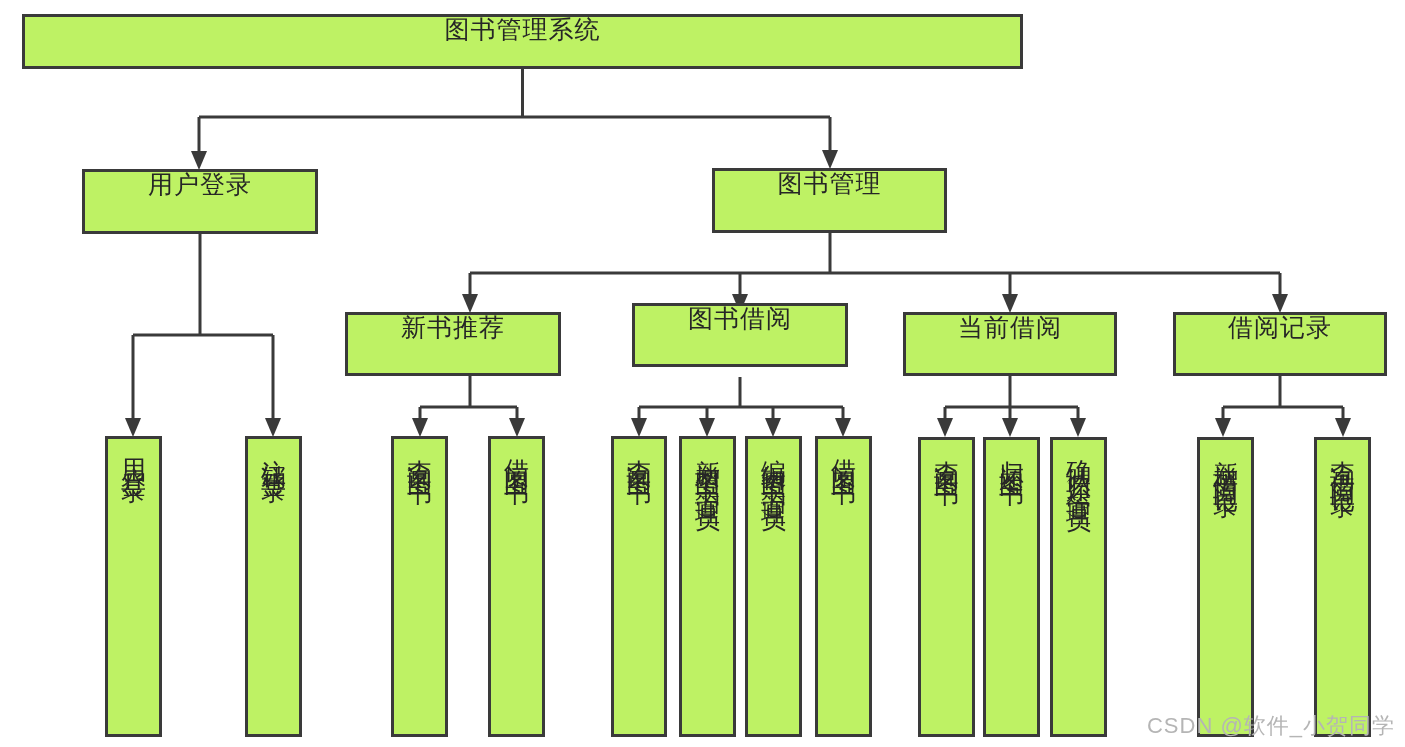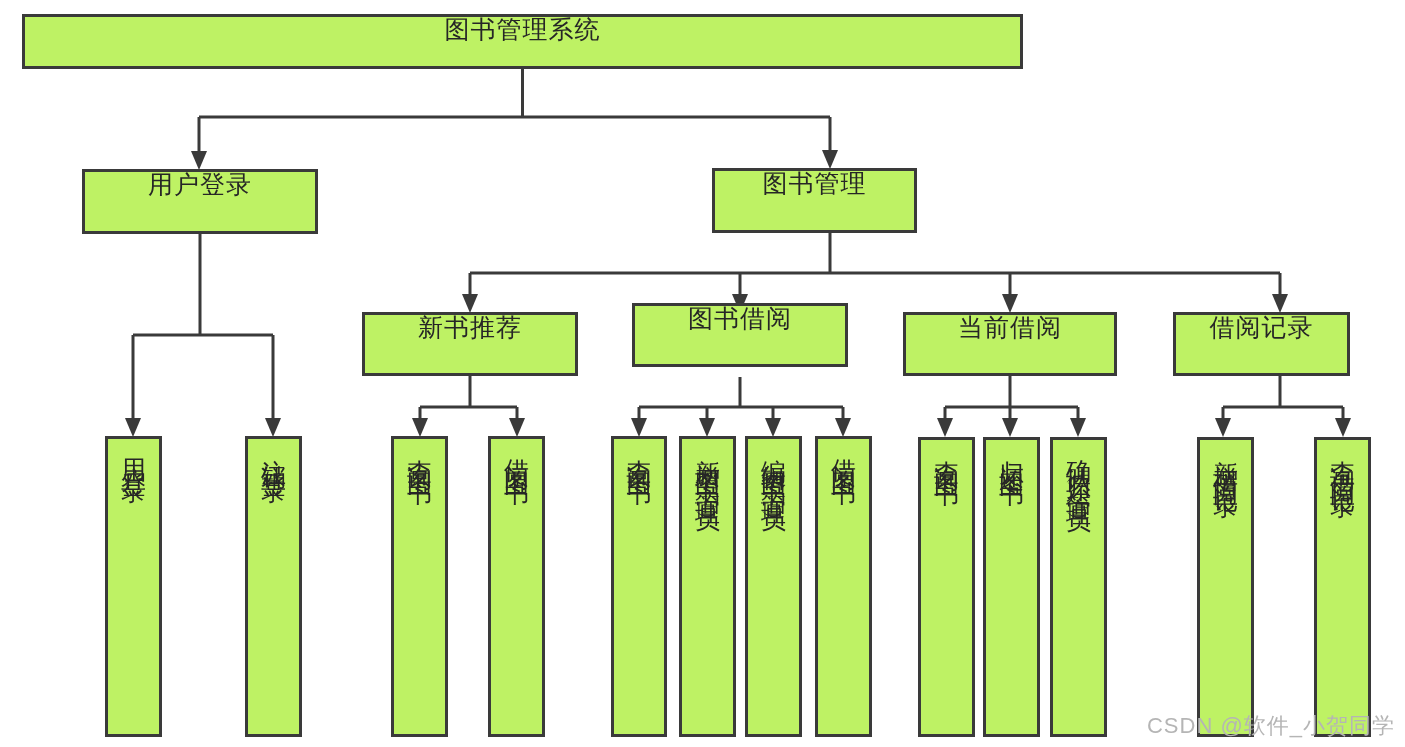--- a/index.html
+++ b/index.html
@@ -88,34 +88,34 @@
     </g>
   </svg>
 
   <div class="node" style="left:22px; top:14px; width:1001px; height:55px;">
     <span class="hlabel">图书管理系统</span>
   </div>
 
   <div class="node" style="left:82px; top:169px; width:236px; height:65px;">
     <span class="hlabel">用户登录</span>
   </div>
-  <div class="node" style="left:712px; top:168px; width:205px; height:65px;">
+  <div class="node" style="left:712px; top:168px; width:235px; height:65px;">
     <span class="hlabel">图书管理</span>
   </div>
 
-  <div class="node" style="left:362px; top:312px; width:216px; height:64px;">
+  <div class="node" style="left:345px; top:312px; width:216px; height:64px;">
     <span class="hlabel">新书推荐</span>
   </div>
   <div class="node" style="left:632px; top:303px; width:216px; height:64px;">
     <span class="hlabel">图书借阅</span>
   </div>
   <div class="node" style="left:903px; top:312px; width:214px; height:64px;">
     <span class="hlabel">当前借阅</span>
   </div>
-  <div class="node" style="left:1173px; top:312px; width:177px; height:64px;">
+  <div class="node" style="left:1173px; top:312px; width:214px; height:64px;">
     <span class="hlabel">借阅记录</span>
   </div>
 
   <div class="node" style="left:105px; top:436px; width:57px; height:301px;">
     <span class="vlabel">用户登录</span>
   </div>
   <div class="node" style="left:245px; top:436px; width:57px; height:301px;">
     <span class="vlabel">注销登录</span>
   </div>
 

